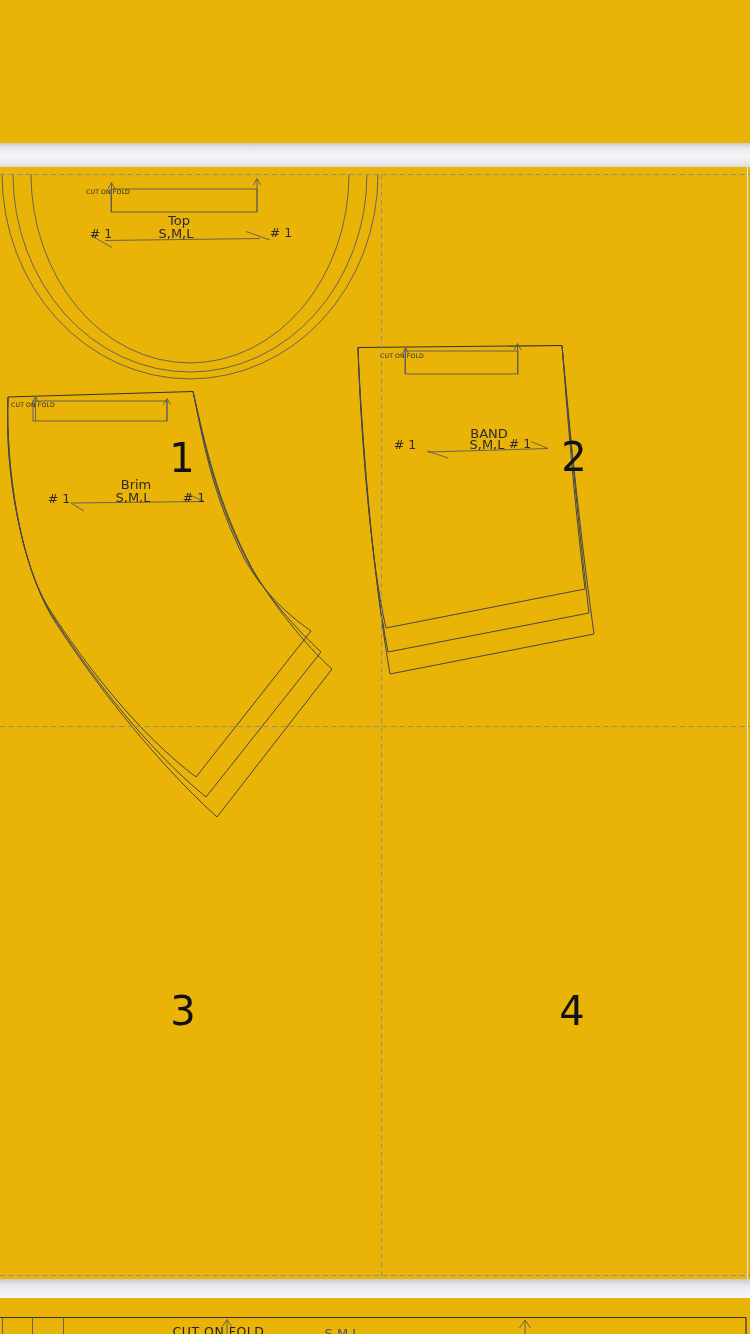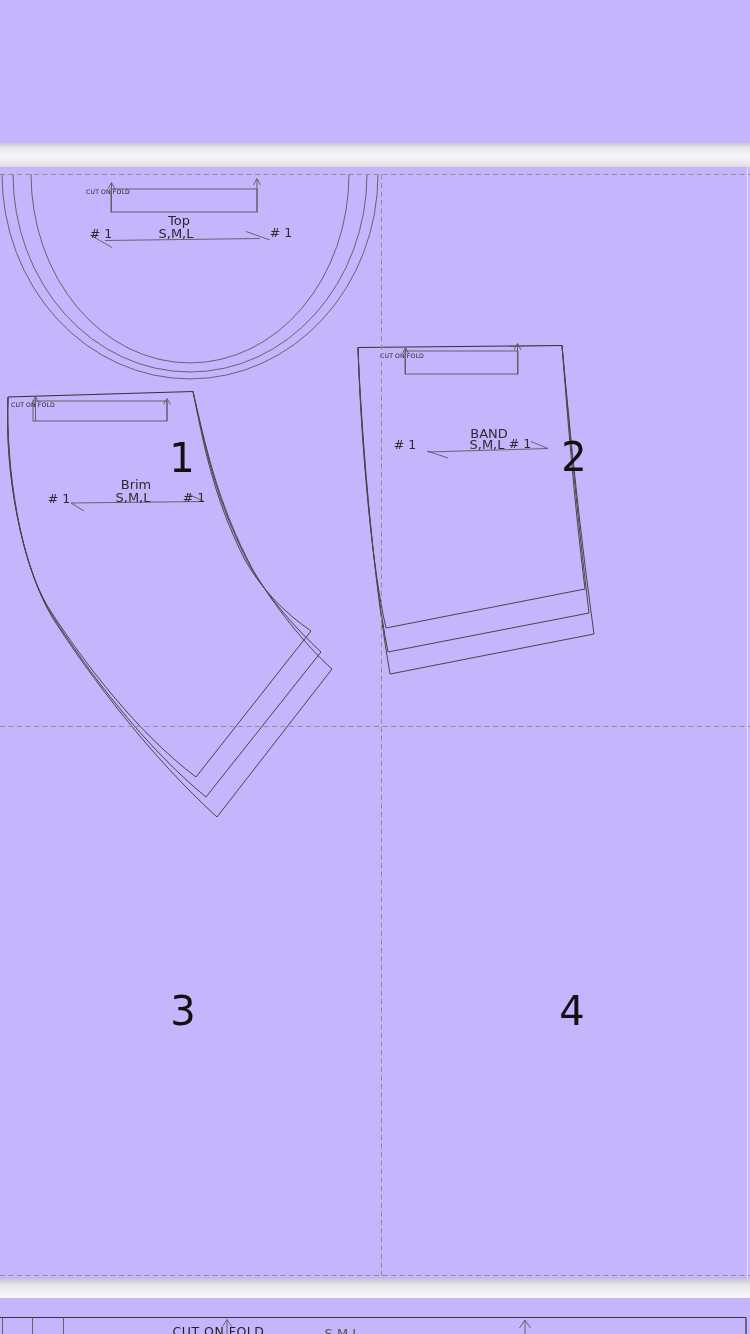--- a/index.html
+++ b/index.html
@@ -1,17 +1,17 @@
 <!DOCTYPE html>
 <html><head>
 <meta charset="utf-8">
 <style>
   html,body{margin:0;padding:0;background:#ffffff;}
   body{width:750px;height:1334px;overflow:hidden;font-family:"DejaVu Sans","Liberation Sans",sans-serif;}
-  .screen{position:relative;width:750px;height:1334px;background:#c4b5fd;overflow:hidden;text-align:center;}
+  .screen{position:relative;width:750px;height:1334px;background:#eab308;overflow:hidden;text-align:center;}
   .sep{position:absolute;left:0;width:750px;}
   .sep-top{top:143px;height:24px;background:linear-gradient(180deg,#c8c8cd 0%,#e8e8ec 20%,#f5f5f7 55%,#e7e7eb 88%,#dadade 100%);}
   .sep-bottom{top:1279px;height:19px;background:linear-gradient(180deg,#c9c9ce 0%,#e9e9ed 35%,#f7f7f9 100%);}
   .page-edge-right{position:absolute;top:167px;left:747px;width:1px;height:1112px;background:#e6e6ea;}
   svg.art{position:absolute;top:0;left:0;}
   .ln{fill:none;stroke:#474747;stroke-width:1;}
   .ln-thin{fill:none;stroke:#5a5a5a;stroke-width:0.9;}
   .ln-dark{fill:none;stroke:#323232;stroke-width:1.2;}
   .dash{fill:none;stroke:#8e8e8e;stroke-width:1;stroke-dasharray:5 3.5;}
   text{fill:#2b2b2b;}

